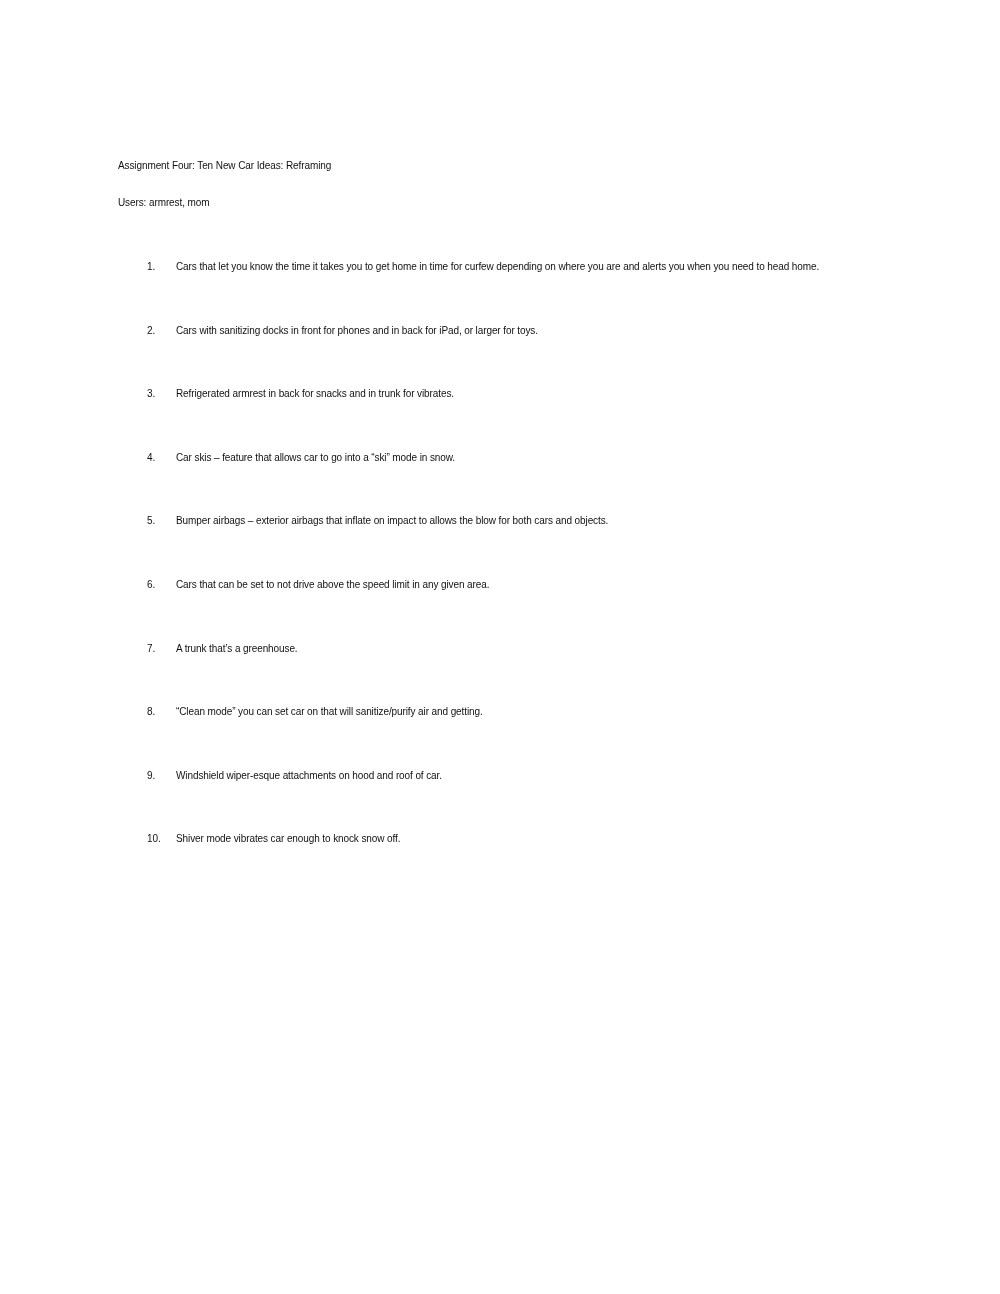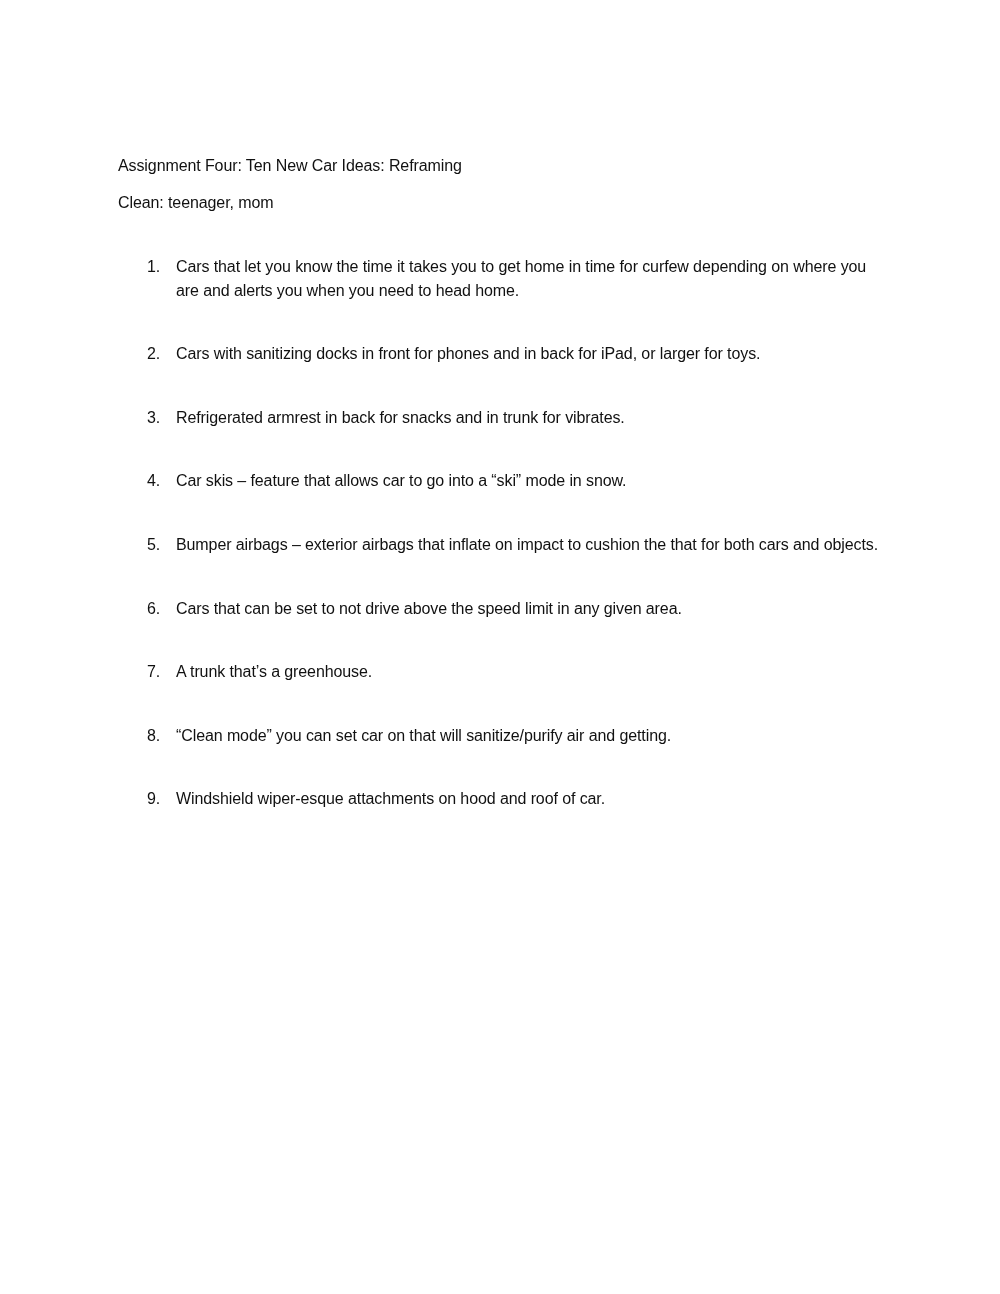--- a/index.html
+++ b/index.html
@@ -21,21 +21,21 @@
       top: 0;
       width: 1000px;
       height: 1294px;
       background: #ffffff;
     }
     .content {
       position: absolute;
       left: 118px;
       top: 154px;
       width: 770px;
-      font-size: 16px;
+      font-size: 10px;
       letter-spacing: -0.1px;
     }
     .para {
       margin: 0;
       height: 24px;
       line-height: 24px;
       white-space: nowrap;
     }
     .para + .para { margin-top: 13px; }
     .list {
@@ -58,54 +58,58 @@
       display: block;
       margin-top: 40px;
     }
   </style>
 </head>
 <body>
 
 <div class="page">
   <div class="content">
     <p class="para">Assignment Four: Ten New Car Ideas: Reframing</p>
-    <p class="para">Clean: teenager, mom</p>
+    <p class="para">Users: armrest, mom</p>
 
     <ol class="list">
       <li class="list-item">
         <span class="list-num">1.</span>
         <span class="list-text">Cars that let you know the time it takes you to get home in time for curfew depending on where you are and alerts you when you need to head home.</span>
       </li>
       <li class="list-item">
         <span class="list-num">2.</span>
         <span class="list-text">Cars with sanitizing docks in front for phones and in back for iPad, or larger for toys.</span>
       </li>
       <li class="list-item">
         <span class="list-num">3.</span>
         <span class="list-text">Refrigerated armrest in back for snacks and in trunk for vibrates.</span>
       </li>
       <li class="list-item">
         <span class="list-num">4.</span>
         <span class="list-text">Car skis – feature that allows car to go into a “ski” mode in snow.</span>
       </li>
       <li class="list-item">
         <span class="list-num">5.</span>
-        <span class="list-text">Bumper airbags – exterior airbags that inflate on impact to cushion the that for both cars and objects.</span>
+        <span class="list-text">Bumper airbags – exterior airbags that inflate on impact to allows the blow for both cars and objects.</span>
       </li>
       <li class="list-item">
         <span class="list-num">6.</span>
         <span class="list-text">Cars that can be set to not drive above the speed limit in any given area.</span>
       </li>
       <li class="list-item">
         <span class="list-num">7.</span>
         <span class="list-text">A trunk that’s a greenhouse.</span>
       </li>
       <li class="list-item">
         <span class="list-num">8.</span>
         <span class="list-text">“Clean mode” you can set car on that will sanitize/purify air and getting.</span>
       </li>
       <li class="list-item">
         <span class="list-num">9.</span>
         <span class="list-text">Windshield wiper-esque attachments on hood and roof of car.</span>
       </li>
+      <li class="list-item">
+        <span class="list-num">10.</span>
+        <span class="list-text">Shiver mode vibrates car enough to knock snow off.</span>
+      </li>
     </ol>
   </div>
 </div>
 
 </body></html>

